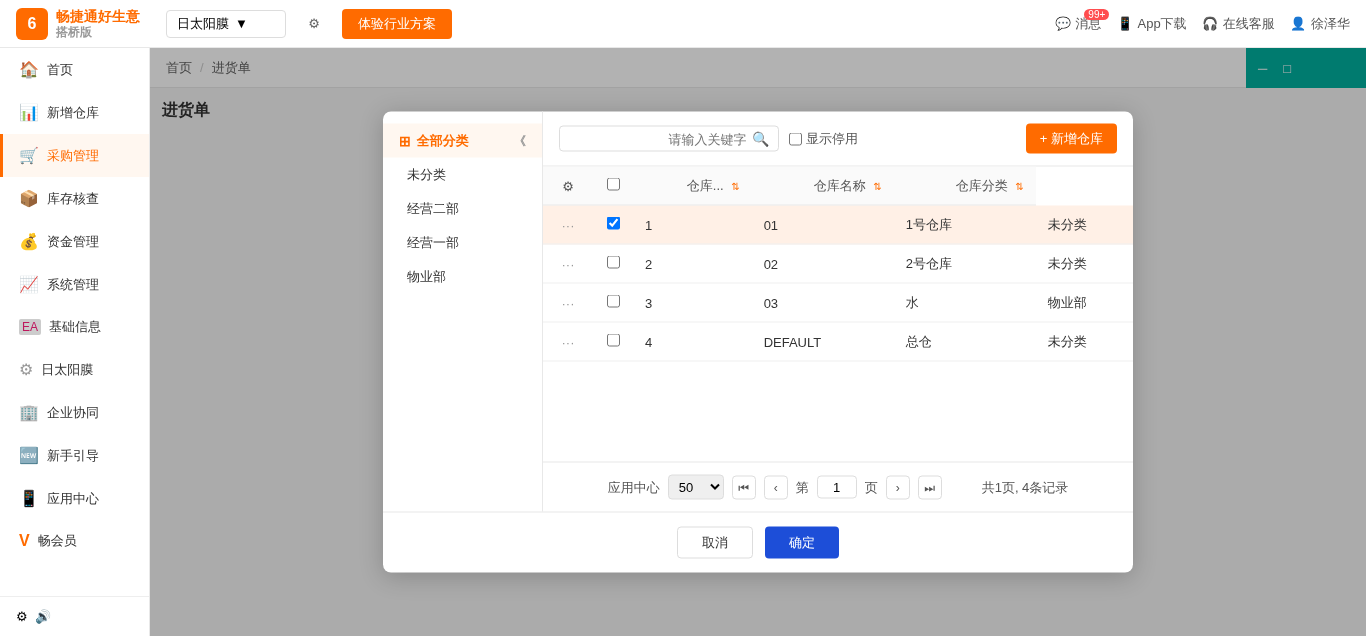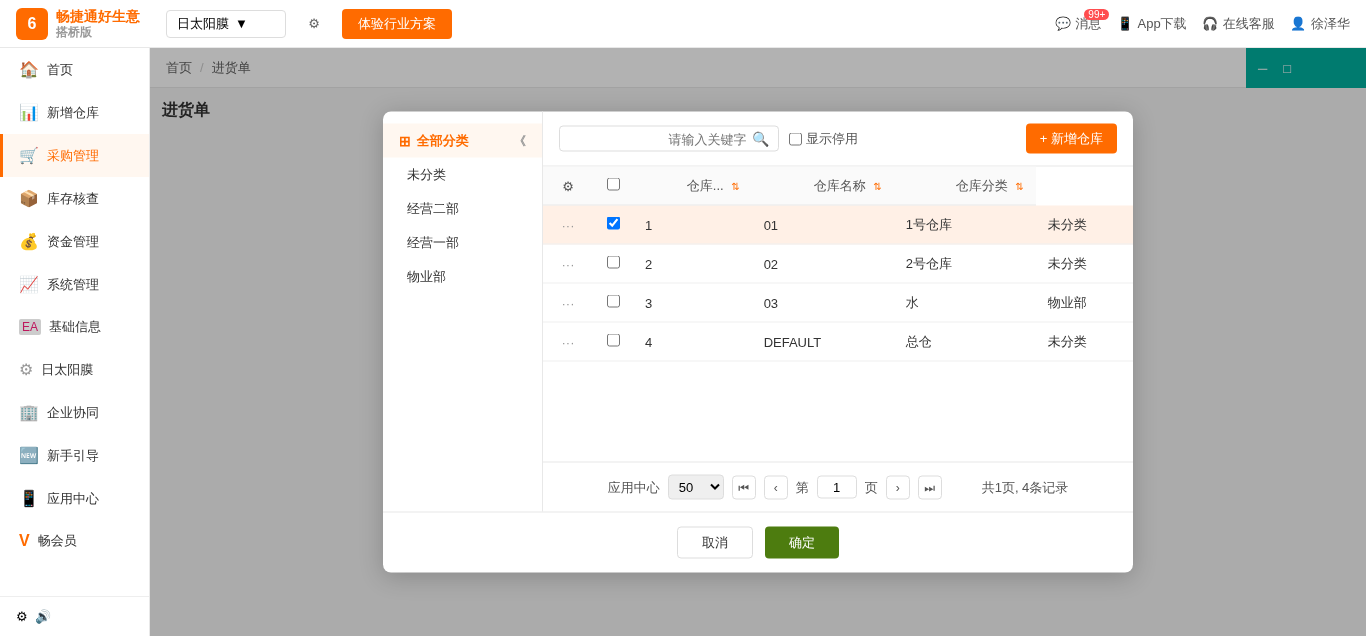--- a/index.html
+++ b/index.html
@@ -239,21 +239,21 @@
     .dialog-footer {
       display: flex; justify-content: center; gap: 12px;
       padding: 14px 16px; border-top: 1px solid #e8e8e8;
     }
     .btn-cancel {
       padding: 6px 24px; border: 1px solid #ddd; border-radius: 4px;
       background: white; cursor: pointer; font-size: 13px; color: #333;
     }
     .btn-confirm {
       padding: 6px 24px; border: none; border-radius: 4px;
-      background: #4d7c0f; color: white; cursor: pointer; font-size: 13px;
+      background: #1d4ed8; color: white; cursor: pointer; font-size: 13px;
     }
   </style>
 </head>
 <body>
 
 <div class="top-header">
   <div class="logo-area">
     <div class="logo-icon">
       <span>6</span>
     </div>

